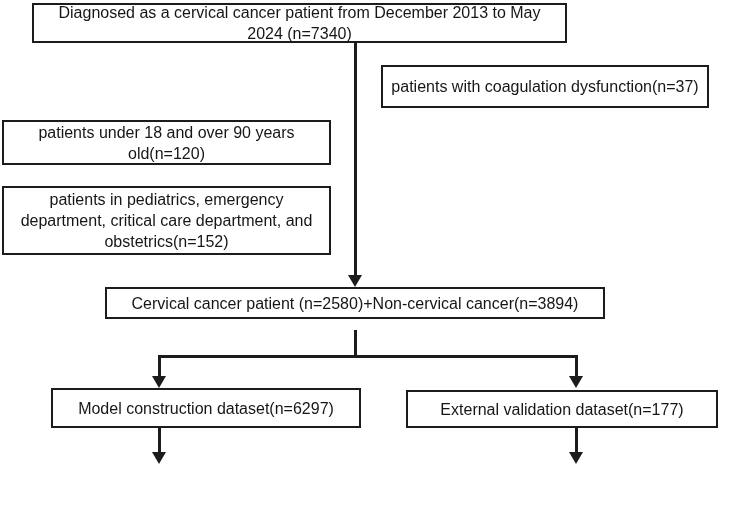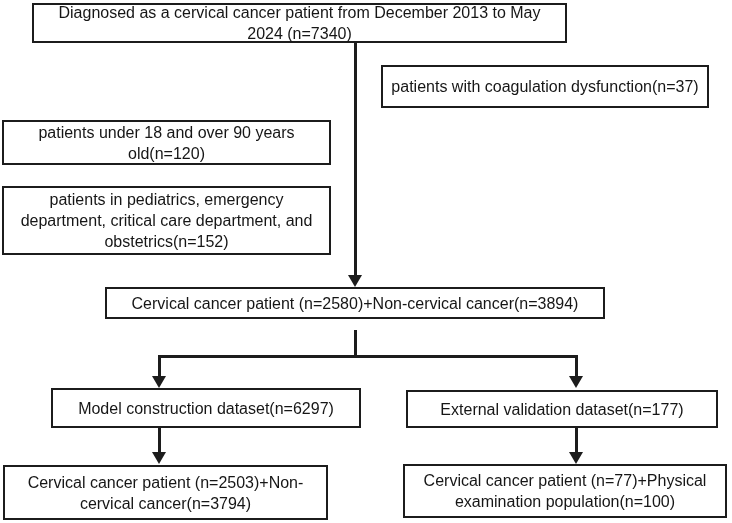--- a/index.html
+++ b/index.html
@@ -84,26 +84,20 @@
     <span>Cervical cancer patient (n=2580)+Non-cervical cancer(n=3894)</span>
   </div>
 
   <div class="box" id="box-model">
     <span>Model construction dataset(n=6297)</span>
   </div>
   <div class="box" id="box-external">
     <span>External validation dataset(n=177)</span>
   </div>
 
-  <div class="box" id="box-model-pop">
-    <span>Cervical cancer patient (n=2503)+Non-cervical cancer(n=3794)</span>
-  </div>
-  <div class="box" id="box-external-pop">
-    <span>Cervical cancer patient (n=77)+Physical examination population(n=100)</span>
-  </div>
 
   <div class="line" id="line-main"></div>
   <div class="arrowhead" id="arrow-main"></div>
 
   <div class="line" id="line-stub"></div>
   <div class="line" id="line-branch"></div>
 
   <div class="line" id="line-drop-left"></div>
   <div class="arrowhead" id="arrow-drop-left"></div>
 

